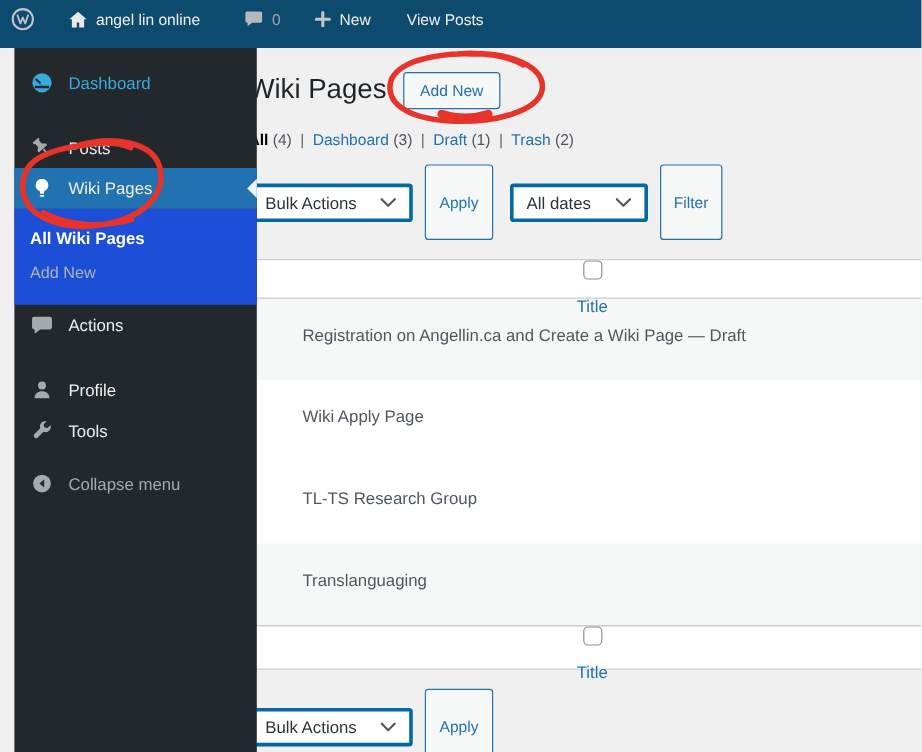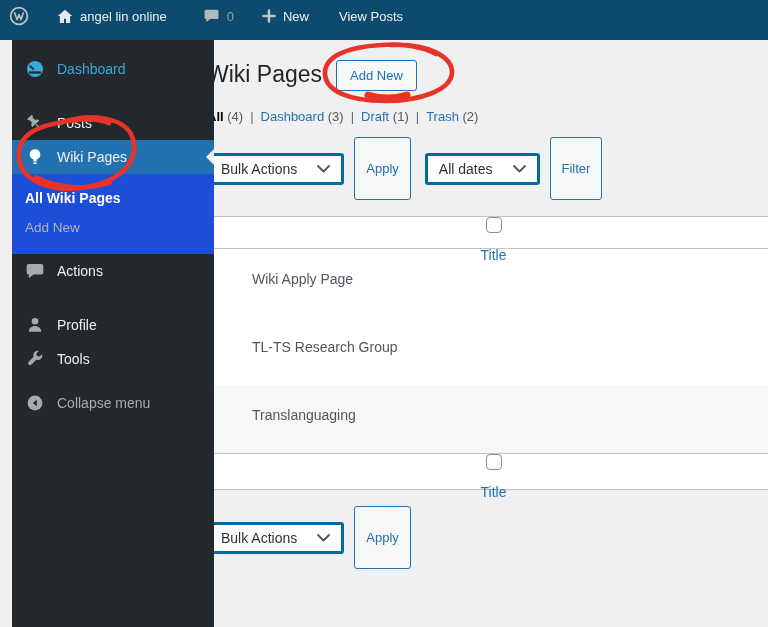--- a/index.html
+++ b/index.html
@@ -253,20 +253,21 @@
       </span>
     </div>
     <a class="btn">Filter</a>
   </div>
 
   <div class="list-table">
     <div class="t-headrow top">
       <span class="checkbox"></span>
       <span class="col-title">Title</span>
     </div>
+    <div class="t-row alt">Registration on Angellin.ca and Create a Wiki Page — Draft</div>
     <div class="t-row">Wiki Apply Page</div>
     <div class="t-row">TL-TS Research Group</div>
     <div class="t-row alt">Translanguaging</div>
     <div class="t-headrow bottom">
       <span class="checkbox"></span>
       <span class="col-title">Title</span>
     </div>
   </div>
 
   <div class="tablenav bottom">

